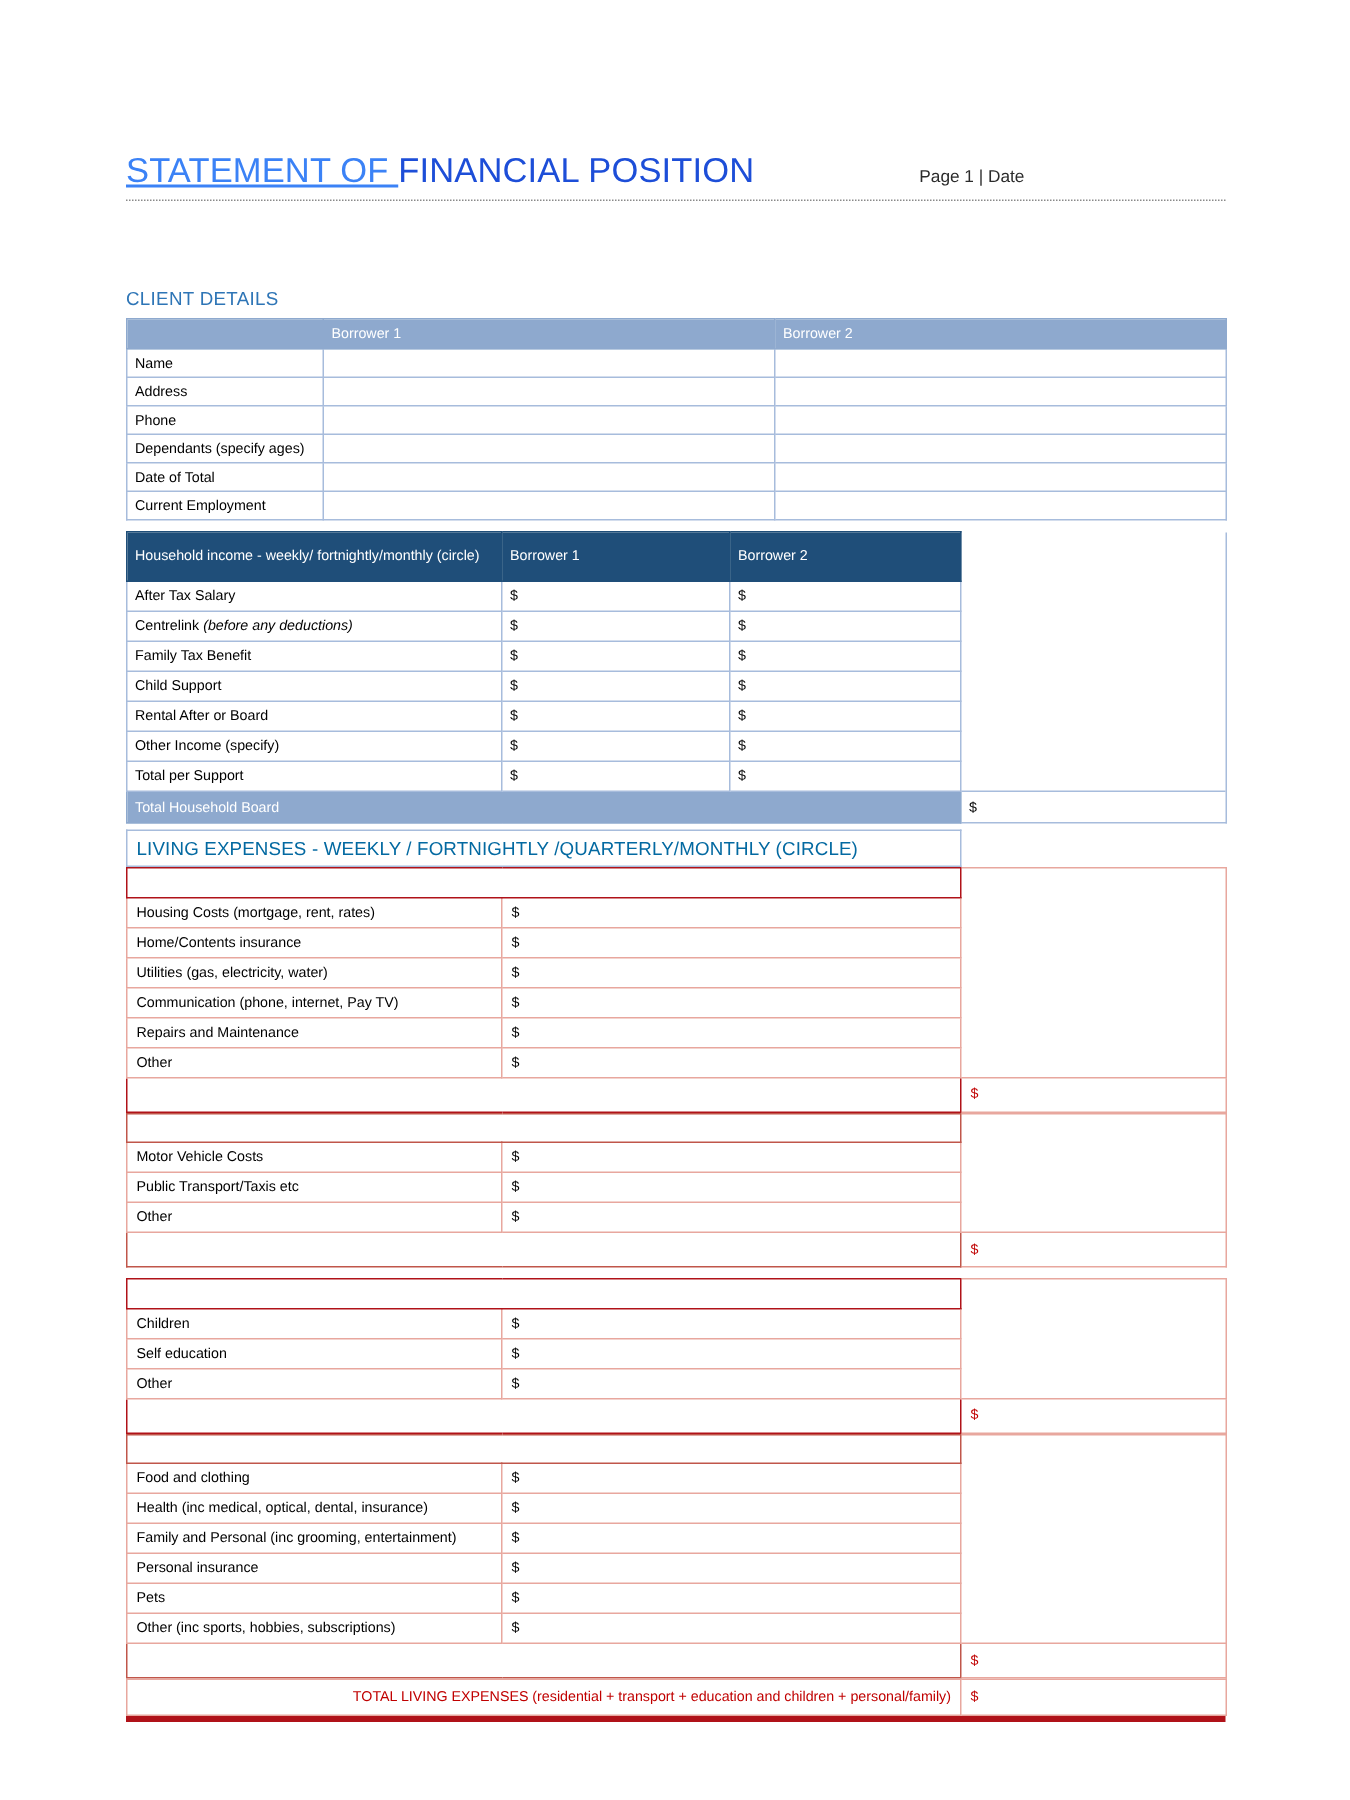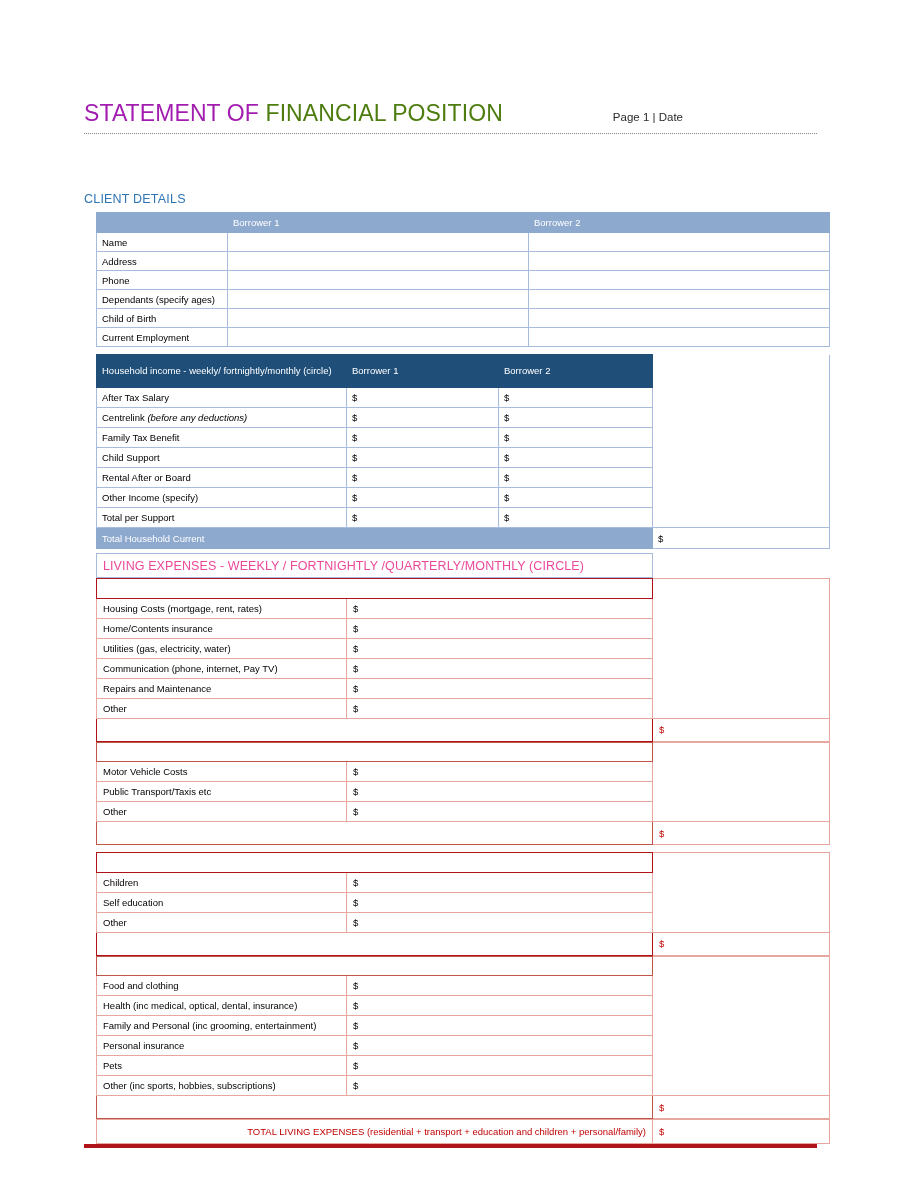--- a/index.html
+++ b/index.html
@@ -35,22 +35,22 @@
     align-items: baseline;
     justify-content: flex-start;
     padding-bottom: 6px;
     border-bottom: 1px dotted #8a8a8a;
   }
   .doc-title {
     font-size: 23px;
     letter-spacing: 0.1px;
     white-space: nowrap;
   }
-  .doc-title .t-dark { color: #a21caf; }
-  .doc-title .t-blue { color: #4d7c0f; }
+  .doc-title .t-dark { color: #3b82f6; text-decoration: underline; }
+  .doc-title .t-blue { color: #1d4ed8; }
   .doc-pageinfo {
     margin-left: 110px;
     font-size: 11.5px;
     color: #2b2b2b;
     white-space: nowrap;
   }
 
   
   .section-label {
     margin-top: 58px;
@@ -58,21 +58,20 @@
     font-size: 12.5px;
     color: #2E75B6;
     letter-spacing: 0.2px;
   }
 
   
   table {
     border-collapse: collapse;
     table-layout: fixed;
     width: 733px;
-    margin-left: 12px;
   }
   td, th {
     padding: 0;
     margin: 0;
     vertical-align: middle;
     font-weight: normal;
     text-align: left;
   }
 
   
@@ -133,21 +132,21 @@
     border: 1px solid #8EA9CE;
     height: 18px;
   }
   .income-table tr.total-row td.tv {
     background: #ffffff;
     border: 1px solid #A7BCDC;
   }
   .living-banner-table { width: 733px; }
   .living-banner-table td.banner {
     border: 1px solid #A7BCDC;
-    color: #ec4899;
+    color: #0369a1;
     font-size: 12.5px;
     height: 21px;
     padding: 1px 6px;
     background: #ffffff;
     letter-spacing: 0.1px;
   }
   .living-banner-table td.banner-blank {
     border: none;
     background: #ffffff;
   }
@@ -274,21 +273,21 @@
           <td>Phone</td>
           <td></td>
           <td></td>
         </tr>
         <tr>
           <td>Dependants (specify ages)</td>
           <td></td>
           <td></td>
         </tr>
         <tr>
-          <td>Child of Birth</td>
+          <td>Date of Total</td>
           <td></td>
           <td></td>
         </tr>
         <tr>
           <td>Current Employment</td>
           <td></td>
           <td></td>
         </tr>
       </tbody>
     </table>
@@ -345,21 +344,21 @@
           <td class="spanblank"></td>
         </tr>
         <tr>
           <td>Total per Support</td>
           <td>$</td>
           <td>$</td>
           <td class="spanblank"></td>
         </tr>
 
         <tr class="total-row">
-          <td class="tl" colspan="3">Total Household Current</td>
+          <td class="tl" colspan="3">Total Household Board</td>
           <td class="tv">$</td>
         </tr>
       </tbody>
     </table>
 
     <div class="gap-4"></div>
     <table class="living-banner-table">
       <colgroup>
           <col style="width:556px">
           <col style="width:177px">

